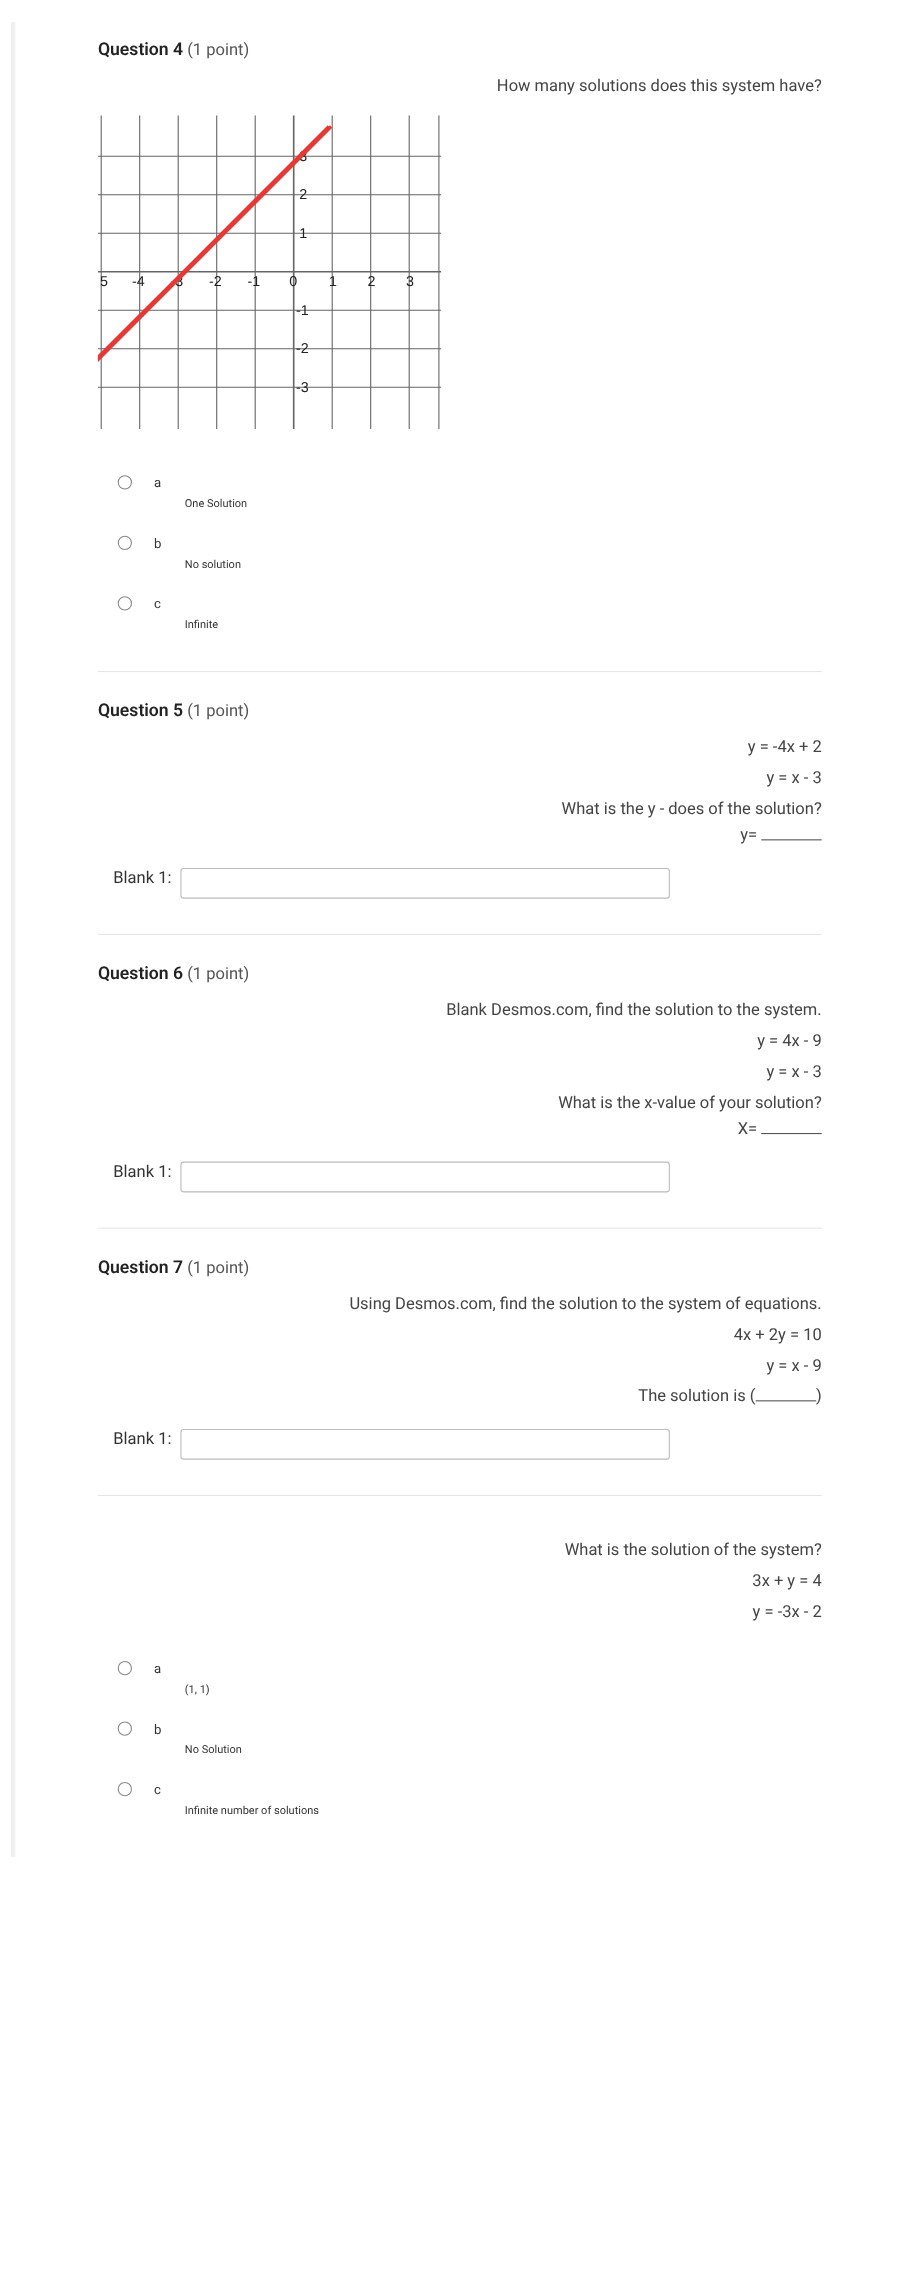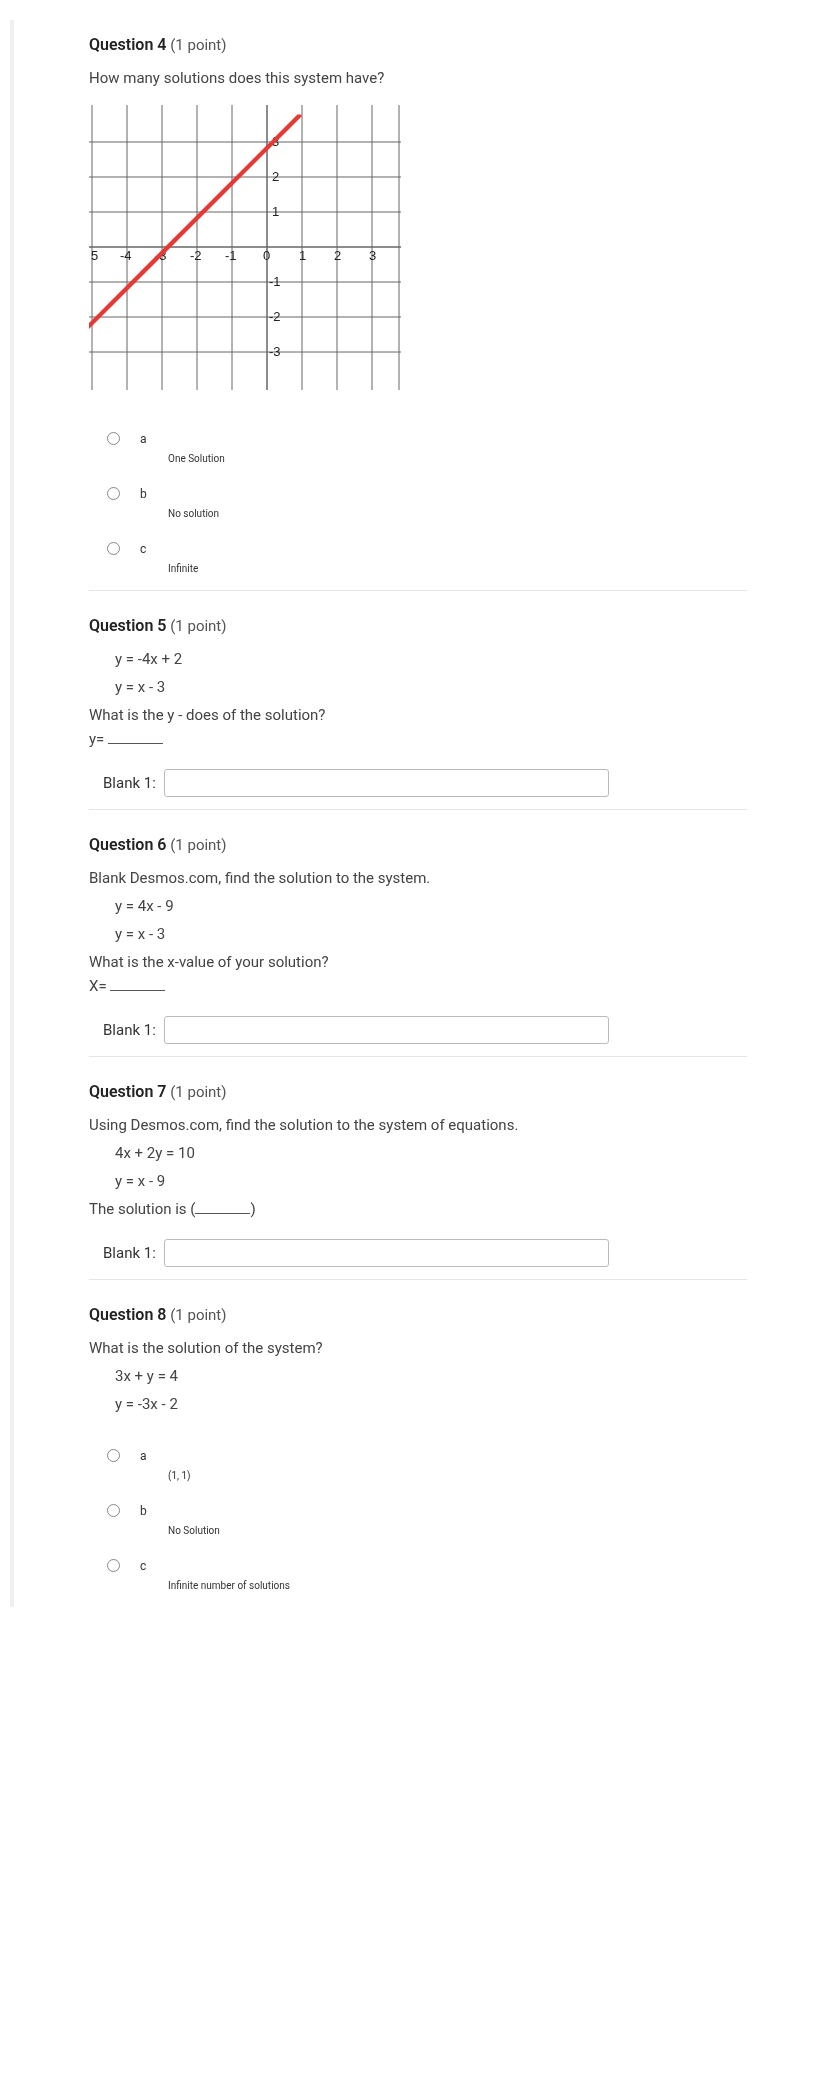--- a/index.html
+++ b/index.html
@@ -10,40 +10,41 @@
     font-size: 15px;
     width: 822px;
     padding: 20px 0;
   }
   .container {
     padding: 0 75px 0 75px;
     border-left: 4px solid #f0f0f0;
     margin-left: 10px;
   }
   .question-block {
-    padding: 15px 0 12px 0;
+    padding: 15px 0 32px 0;
     border-bottom: 1px solid #e5e5e5;
     margin-bottom: 10px;
   }
   .question-block:last-child { border-bottom: none; }
   .q-title {
     font-weight: 600;
     font-size: 16px;
     color: #222;
   }
   .q-points {
     font-weight: 400;
     color: #555;
     font-size: 15px;
   }
   .q-body {
     margin-top: 12px;
     font-size: 15px;
     color: #444;
     line-height: 1.6;
+    text-align: right;
   }
   .indented { padding-left: 26px; margin: 4px 0; }
   .graph-wrap {
     margin: 10px 0 18px 0;
   }
   .graph {
     display: block;
   }
   .radio-group {
     margin-top: 14px;
@@ -70,21 +71,21 @@
     margin-right: 14px;
     font-size: 12px;
   }
   .radio-label {
     font-size: 10px;
     margin-top: 40px;
   }
   .blank-row {
     margin-top: 18px;
     display: flex;
-    align-items: center;
+    align-items: flex-start;
   }
   .blank-label {
     font-size: 15px;
     color: #333;
     margin-right: 8px;
     padding-left: 14px;
     font-weight:400;
   }
   .blank-input {
     flex: 1;
@@ -236,24 +237,20 @@
         <span>The solution is (</span><span class="fillspace"></span><span>)</span>
       </div>
     </div>
     <div class="blank-row">
       <span class="blank-label">Blank 1:</span>
       <input class="blank-input" type="text" style="">
     </div>
   </div>
 
   <div class="question-block">
-    <div>
-      <span class="q-title">Question 8</span>
-      <span class="q-points">(1 point)</span>
-    </div>
     <div class="q-body">
       <div>What is the solution of the system?</div>
       <div class="indented">3x + y = 4</div>
       <div class="indented">y = -3x - 2</div>
     </div>
     <div class="radio-group">
       <div class="radio-row">
         <span class="radio-circle"></span>
         <span class="radio-letter">a</span>
         <span class="radio-label">(1, 1)</span>

